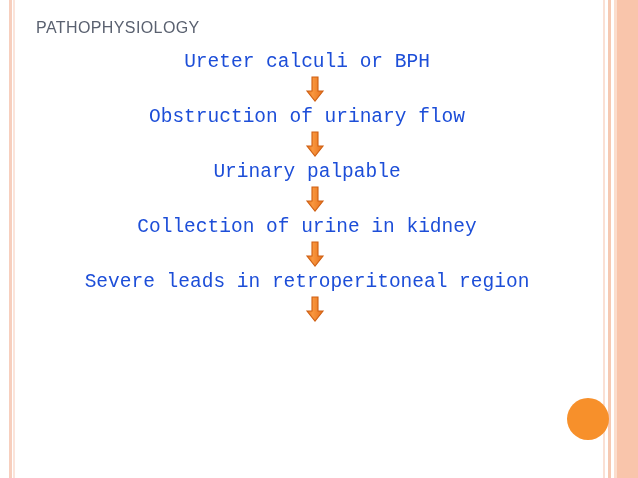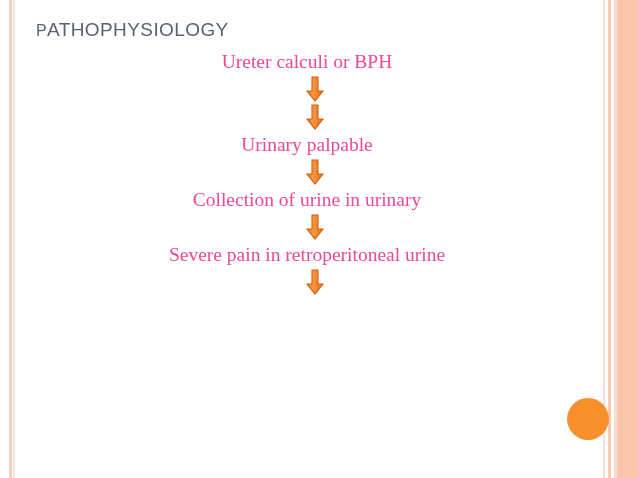--- a/index.html
+++ b/index.html
@@ -75,21 +75,21 @@
   }
 
   
   .title {
     position: absolute;
     left: 36px;
     top: 12px;
     color: #5a6170;
     font-family: "Liberation Sans", sans-serif;
     font-weight: 400;
-    font-size: 27px;
+    font-size: 23px;
     letter-spacing: 0.4px;
     font-variant: small-caps;
     text-transform: lowercase;
     white-space: nowrap;
   }
   .title::first-letter {
     font-size: 23px;
   }
 
   
@@ -97,22 +97,22 @@
     position: absolute;
     left: 24px;
     top: 48px;
     width: 566px;
     display: flex;
     flex-direction: column;
     align-items: center;
   }
 
   .flow-step {
-    color: #ec4899;
-    font-family: Liberation Serif, serif;
+    color: #1d4ed8;
+    font-family: Liberation Mono, monospace;
     font-size: 19.5px;
     line-height: 24px;
     text-align: right;
     white-space: nowrap;
     padding: 2px 0 1px 0;
   }
 
   
   .arrow-row {
     width: 100%;
@@ -163,44 +163,45 @@
           <linearGradient id="ag1" x1="0" y1="0" x2="1" y2="0">
             <stop offset="0%" stop-color="#e8751a"></stop>
             <stop offset="35%" stop-color="#f9973f"></stop>
             <stop offset="100%" stop-color="#e5701a"></stop>
           </linearGradient>
         </defs>
         <polygon points="7,1 13,1 13,15 18,15 10,25 2,15 7,15" fill="url(#ag1)" stroke="#cf5f12" stroke-width="1.1" stroke-linejoin="miter"></polygon>
       </svg>
     </div>
 
+    <div class="flow-step">Obstruction of urinary flow</div>
 
     <div class="arrow-row">
       <svg width="20" height="26" viewBox="0 0 20 26" aria-hidden="true">
         <polygon points="7,1 13,1 13,15 18,15 10,25 2,15 7,15" fill="url(#ag1)" stroke="#cf5f12" stroke-width="1.1" stroke-linejoin="miter"></polygon>
       </svg>
     </div>
 
     <div class="flow-step">Urinary palpable</div>
 
     <div class="arrow-row">
       <svg width="20" height="26" viewBox="0 0 20 26" aria-hidden="true">
         <polygon points="7,1 13,1 13,15 18,15 10,25 2,15 7,15" fill="url(#ag1)" stroke="#cf5f12" stroke-width="1.1" stroke-linejoin="miter"></polygon>
       </svg>
     </div>
 
-    <div class="flow-step">Collection of urine in urinary</div>
-
-    <div class="arrow-row">
-      <svg width="20" height="26" viewBox="0 0 20 26" aria-hidden="true">
-        <polygon points="7,1 13,1 13,15 18,15 10,25 2,15 7,15" fill="url(#ag1)" stroke="#cf5f12" stroke-width="1.1" stroke-linejoin="miter"></polygon>
-      </svg>
-    </div>
-
-    <div class="flow-step">Severe pain in retroperitoneal urine</div>
+    <div class="flow-step">Collection of urine in kidney</div>
+
+    <div class="arrow-row">
+      <svg width="20" height="26" viewBox="0 0 20 26" aria-hidden="true">
+        <polygon points="7,1 13,1 13,15 18,15 10,25 2,15 7,15" fill="url(#ag1)" stroke="#cf5f12" stroke-width="1.1" stroke-linejoin="miter"></polygon>
+      </svg>
+    </div>
+
+    <div class="flow-step">Severe leads in retroperitoneal region</div>
 
     <div class="arrow-row">
       <svg width="20" height="26" viewBox="0 0 20 26" aria-hidden="true">
         <polygon points="7,1 13,1 13,15 18,15 10,25 2,15 7,15" fill="url(#ag1)" stroke="#cf5f12" stroke-width="1.1" stroke-linejoin="miter"></polygon>
       </svg>
     </div>
 
 
   </div>
 

